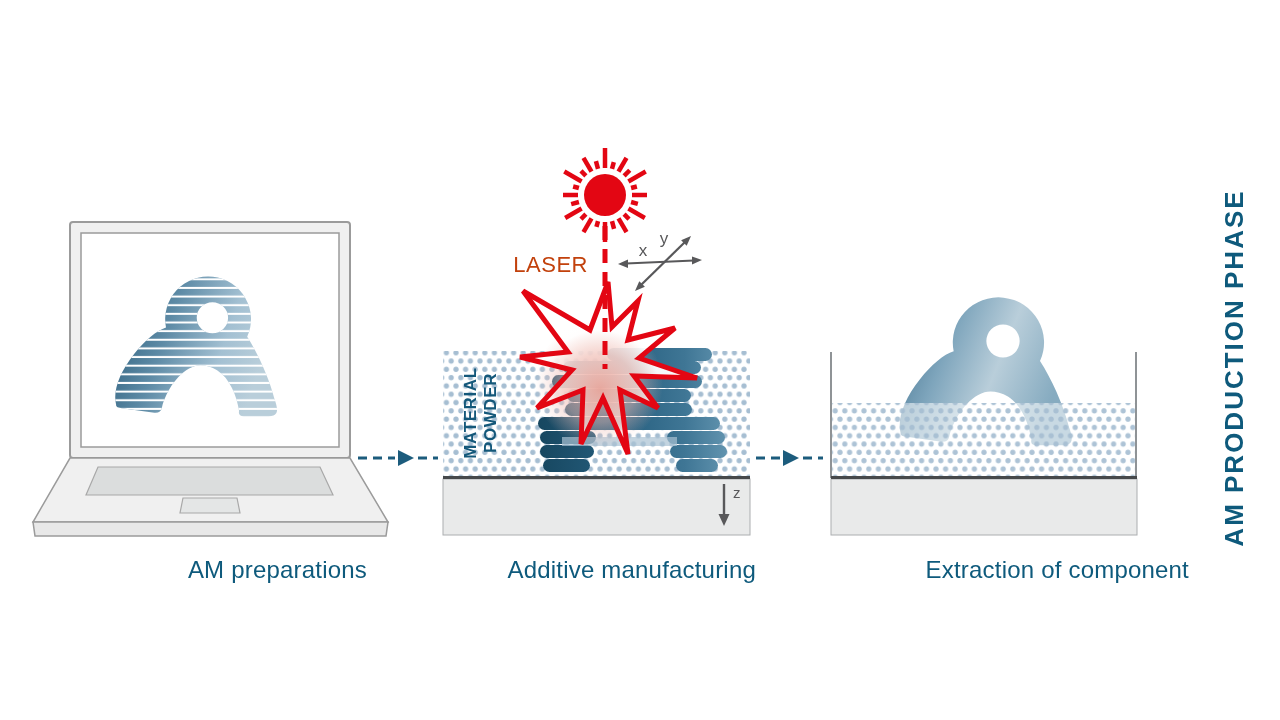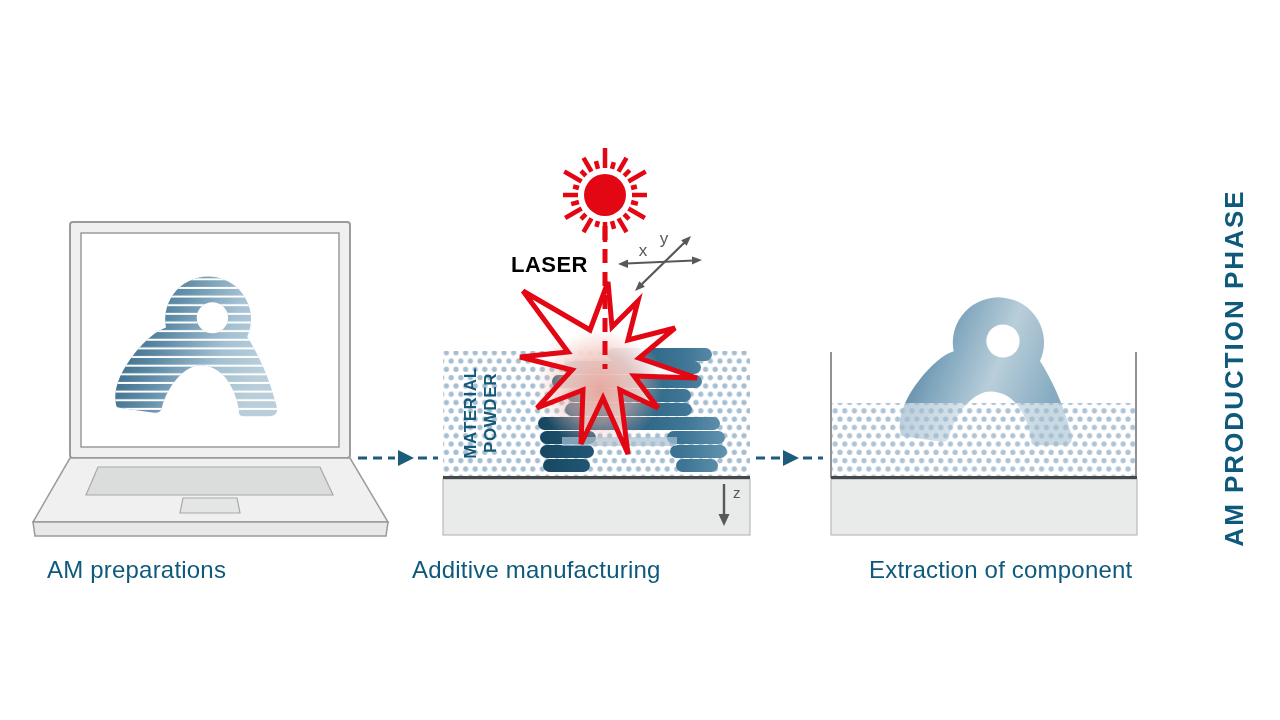--- a/index.html
+++ b/index.html
@@ -1,31 +1,31 @@
 <!DOCTYPE html>
 <html><head>
 <meta charset="utf-8">
 <style>
   html,body{margin:0;padding:0;}
   body{
     width:1280px;height:720px;background:#ffffff;overflow:hidden;position:relative;
     font-family:"Liberation Sans","DejaVu Sans",sans-serif;
   }
   .stage-label{
-    position:absolute;top:556px;width:320px;text-align:left;
+    position:absolute;top:556px;width:320px;text-align:right;
     font-size:24px;font-weight:500;color:#0E5A7C;letter-spacing:0.2px;
   }
   .vertical-title{
     position:absolute;left:1046px;top:351px;width:380px;height:34px;
     transform:rotate(-90deg);text-align:center;
     font-size:26px;font-weight:bold;color:#0E5A7C;letter-spacing:2px;white-space:nowrap;
   }
   .laser-label{
     position:absolute;left:498px;top:252px;width:90px;text-align:right;
-    font-size:22px;font-weight:bold;color:#000000;letter-spacing:0.5px;
+    font-size:22px;font-weight:normal;color:#c2410c;letter-spacing:0.5px;
   }
   .material-powder{
     position:absolute;left:420px;top:392px;width:124px;height:42px;
     transform:rotate(-90deg);text-align:center;
     font-size:17px;font-weight:bold;color:#14587A;line-height:20px;letter-spacing:0.6px;
   }
   svg{position:absolute;display:block;}
 </style>
 </head>
 <body>
@@ -214,16 +214,16 @@
 </svg>
 
 <div class="laser-label">LASER</div>
 
 <div class="material-powder">
   <div>MATERIAL</div>
   <div>POWDER</div>
 </div>
 
 <div class="stage-label" style="left:47px">AM preparations</div>
-<div class="stage-label" style="left:412px">Additive manufacturing</div>
+<div class="stage-label" style="left:436px">Additive manufacturing</div>
 <div class="stage-label" style="left:869px">Extraction of component</div>
 
 <div class="vertical-title">AM PRODUCTION PHASE</div>
 
 </body></html>

